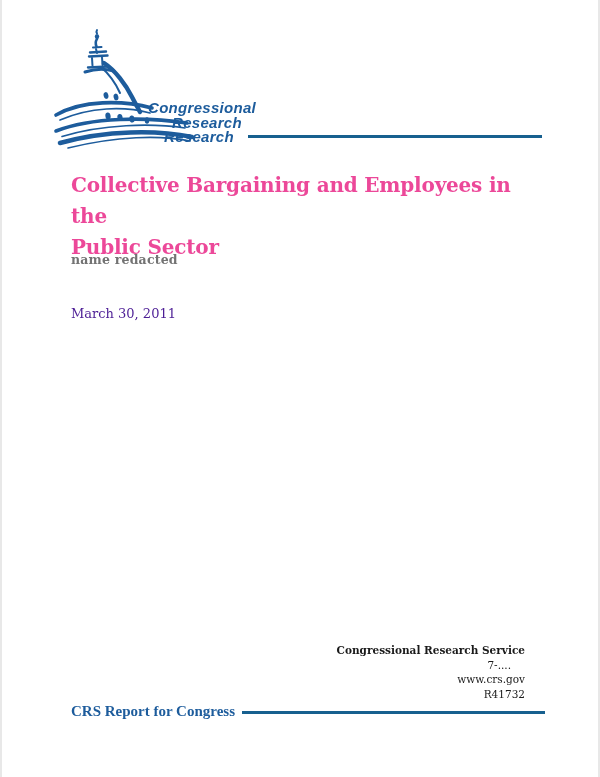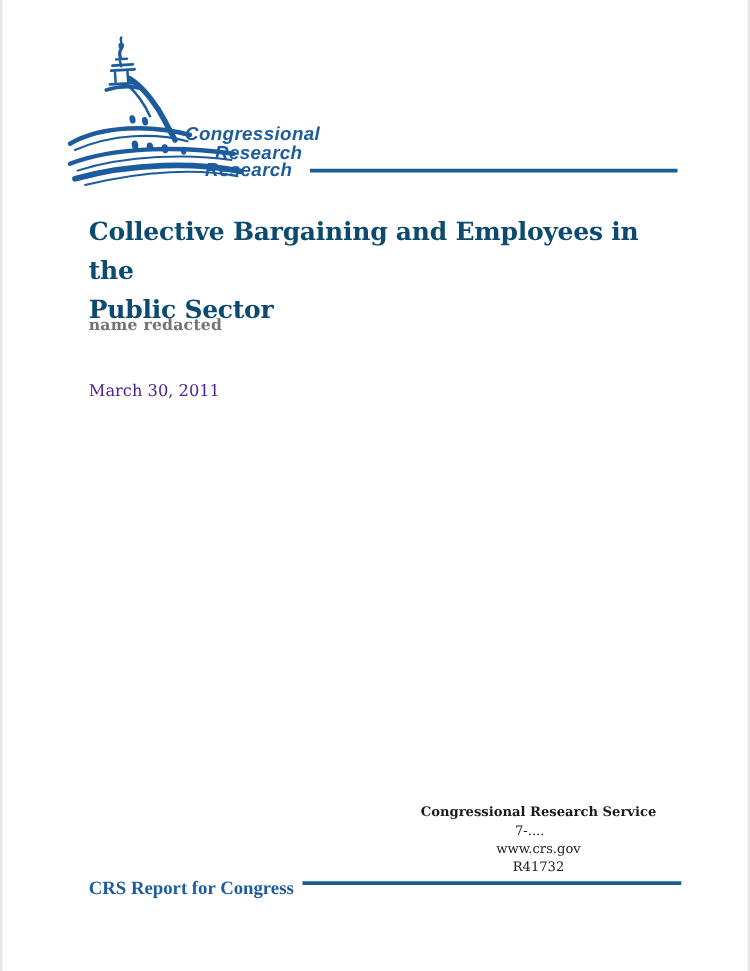--- a/index.html
+++ b/index.html
@@ -45,21 +45,21 @@
     height: 3px;
     background: #17608f;
   }
 
   
   .title {
     position: absolute;
     left: 69px;
     top: 170px;
     width: 480px;
-    color: #0c4a6e;
+    color: #ec4899;
     font-weight: 700;
     font-size: 20px;
     line-height: 31px;
     letter-spacing: -0.2px;
   }
   .author {
     position: absolute;
     left: 69px;
     top: 250px;
     color: #737373;
@@ -73,36 +73,36 @@
     top: 306px;
     color: #4c1d95;
     font-size: 13px;
   }
 
   
   .report-info {
     position: absolute;
     top: 643px;
     right: 73px;
-    text-align: center;
+    text-align: right;
     color: #1a1a1a;
     font-size: 10.5px;
     line-height: 14.5px;
   }
   .report-info .org { font-weight: 700; }
   .report-info .phone { padding-right: 14px; }
 
   
   .footer-row {
     position: absolute;
     left: 69px;
     top: 703px;
     width: 474px;
     display: flex;
-    align-items: flex-start;
+    align-items: center;
   }
   .footer-banner {
     color: #1d5c9c;
     font-weight: 700;
     font-size: 15px;
     line-height: 17px;
     white-space: nowrap;
     font-family: "Liberation Serif", serif;
   }
   .footer-rule {

